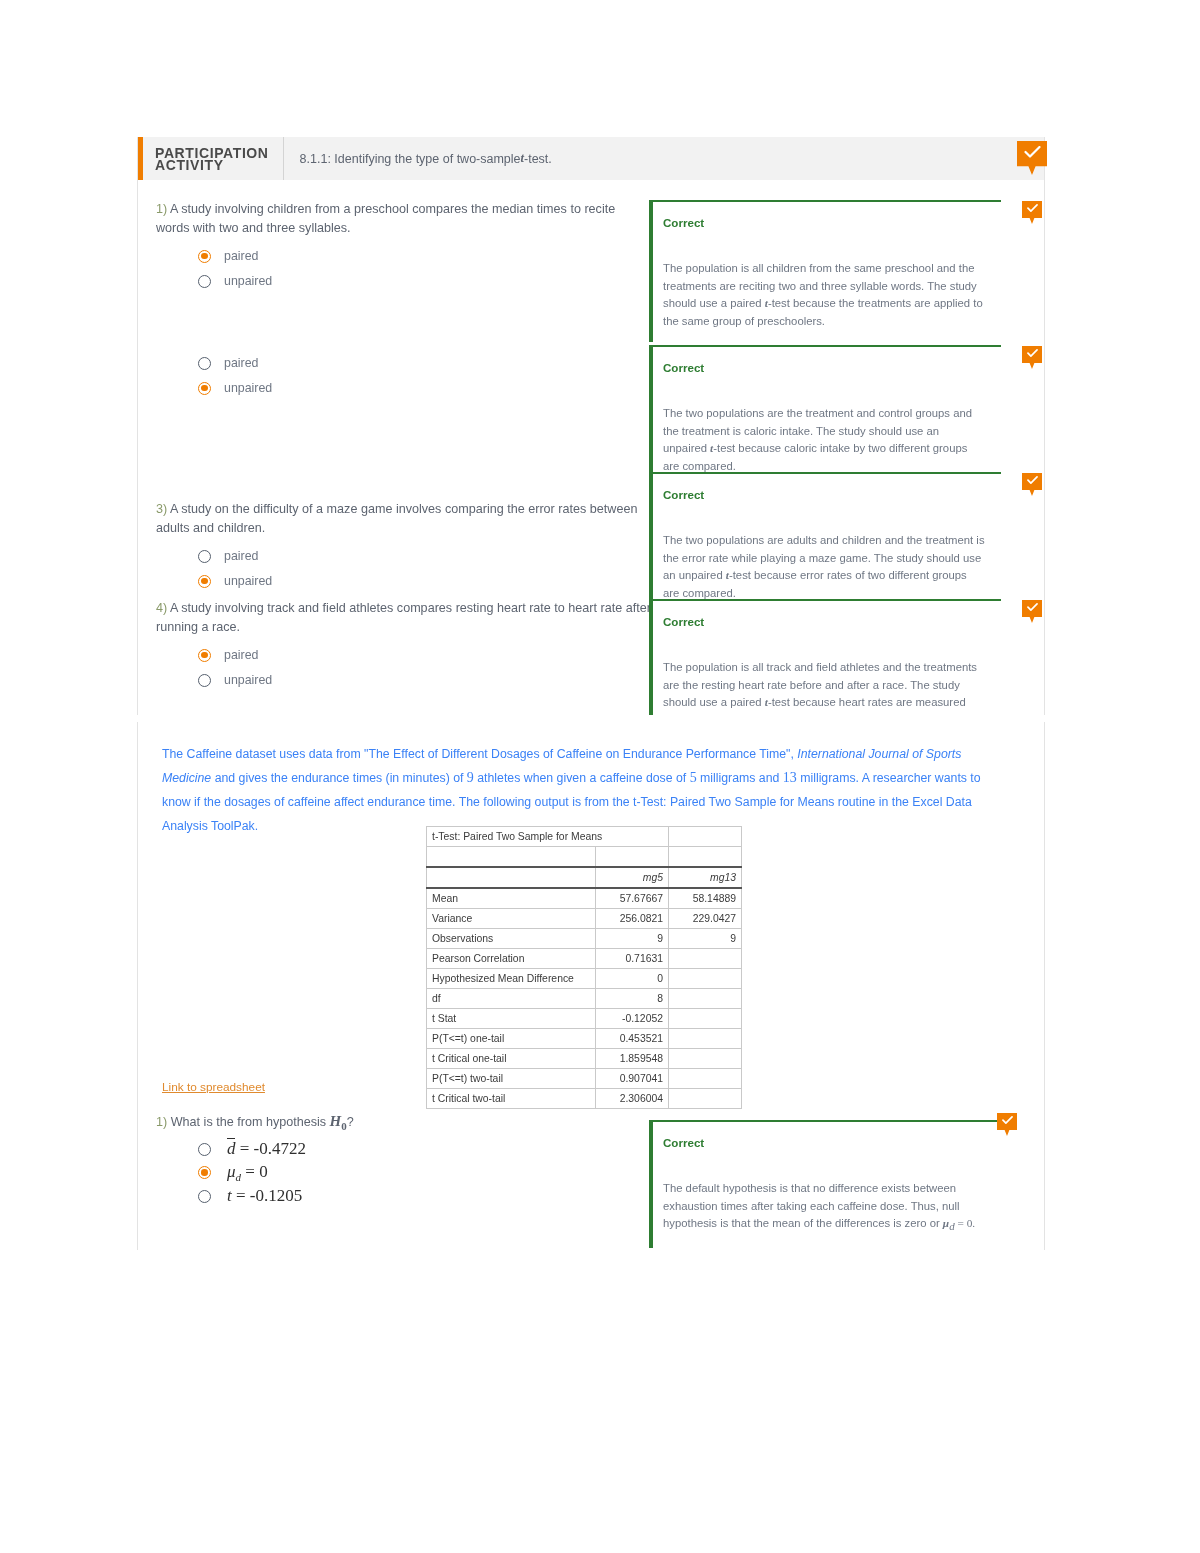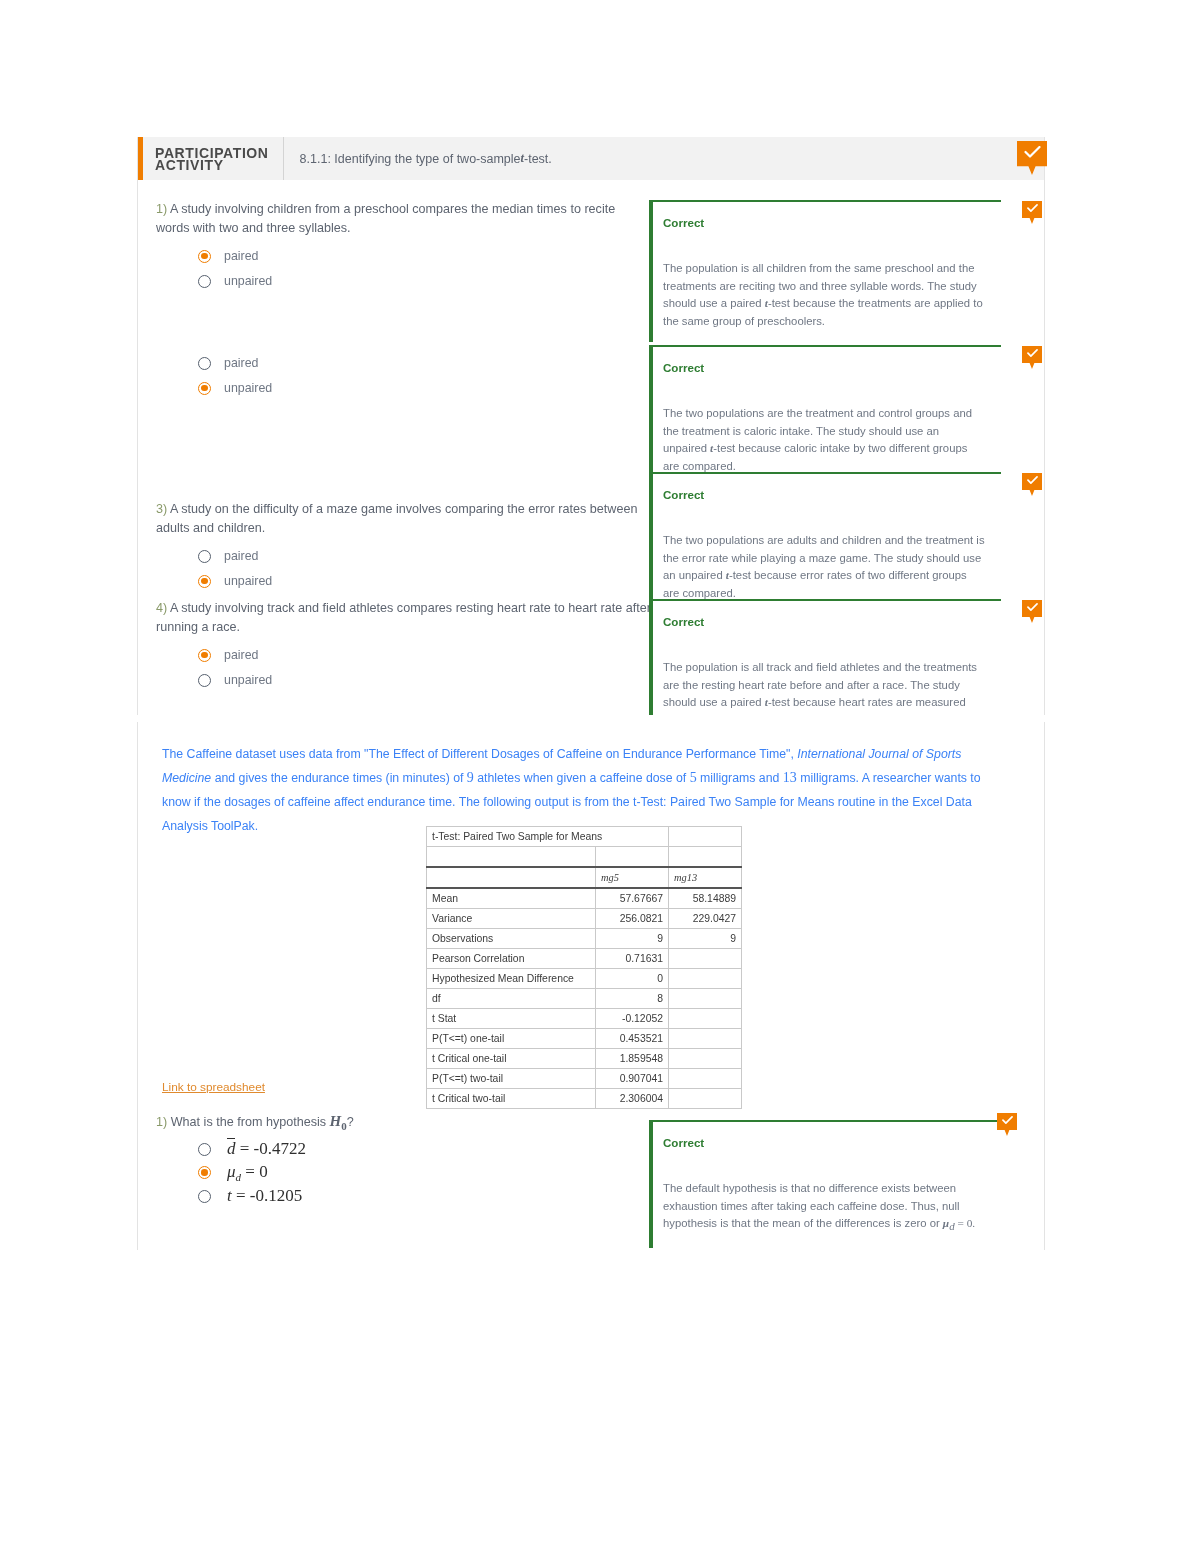--- a/index.html
+++ b/index.html
@@ -117,21 +117,21 @@
   }
   .xls td{
     border:1px solid #c9c9c9;
     padding:2px 5px;
     height:15px;
     white-space:nowrap;
   }
   .xls td.lab{width:158px;margin-left:38px;}
   .xls td.v{width:62px;text-align:right;}
   .xls tr.title td{font-weight:normal;border-bottom:1px solid #c9c9c9;}
-  .xls td.hdr{text-align:left;font-style:italic;font-family:Liberation Serif, serif;}
+  .xls td.hdr{text-align:right;font-style:italic;font-family:Liberation Sans, sans-serif;}
   .xls tr.thick td{border-top:2px solid #555;}
 
   
   .slink{
     position:absolute;
     font-size:11.8px;color:#e08a2e;
     text-decoration:underline;
     cursor:pointer;
   }
 

